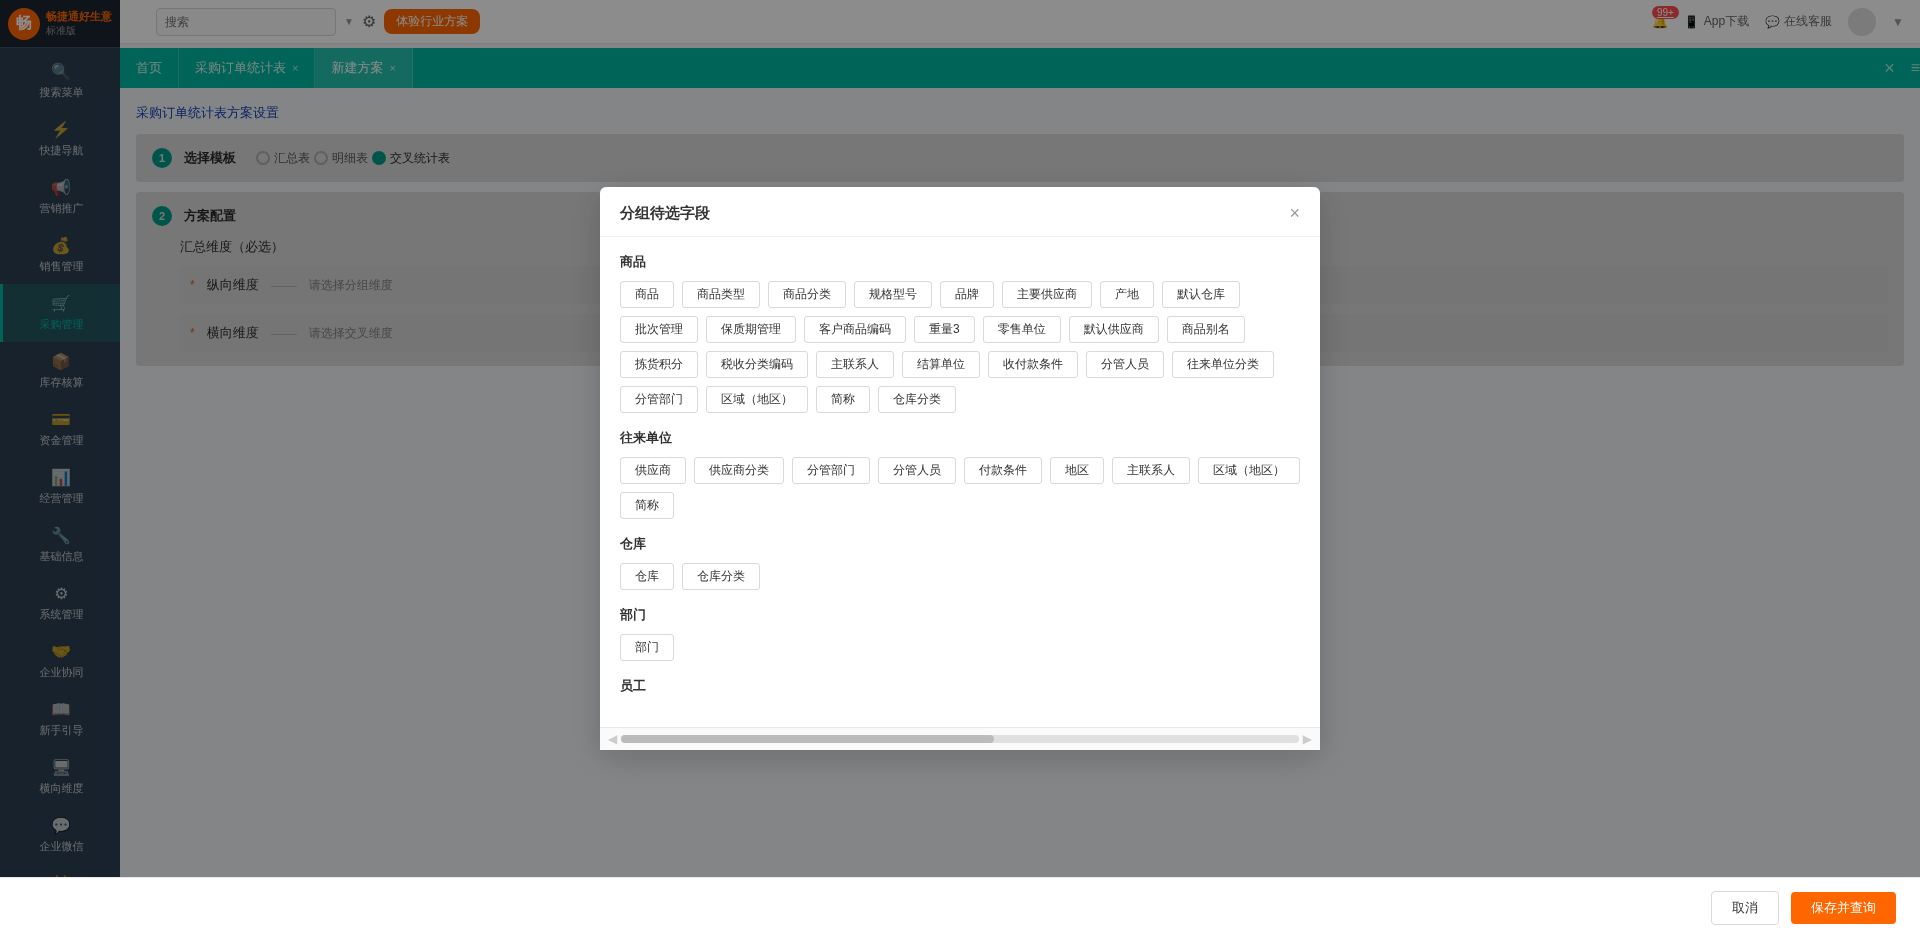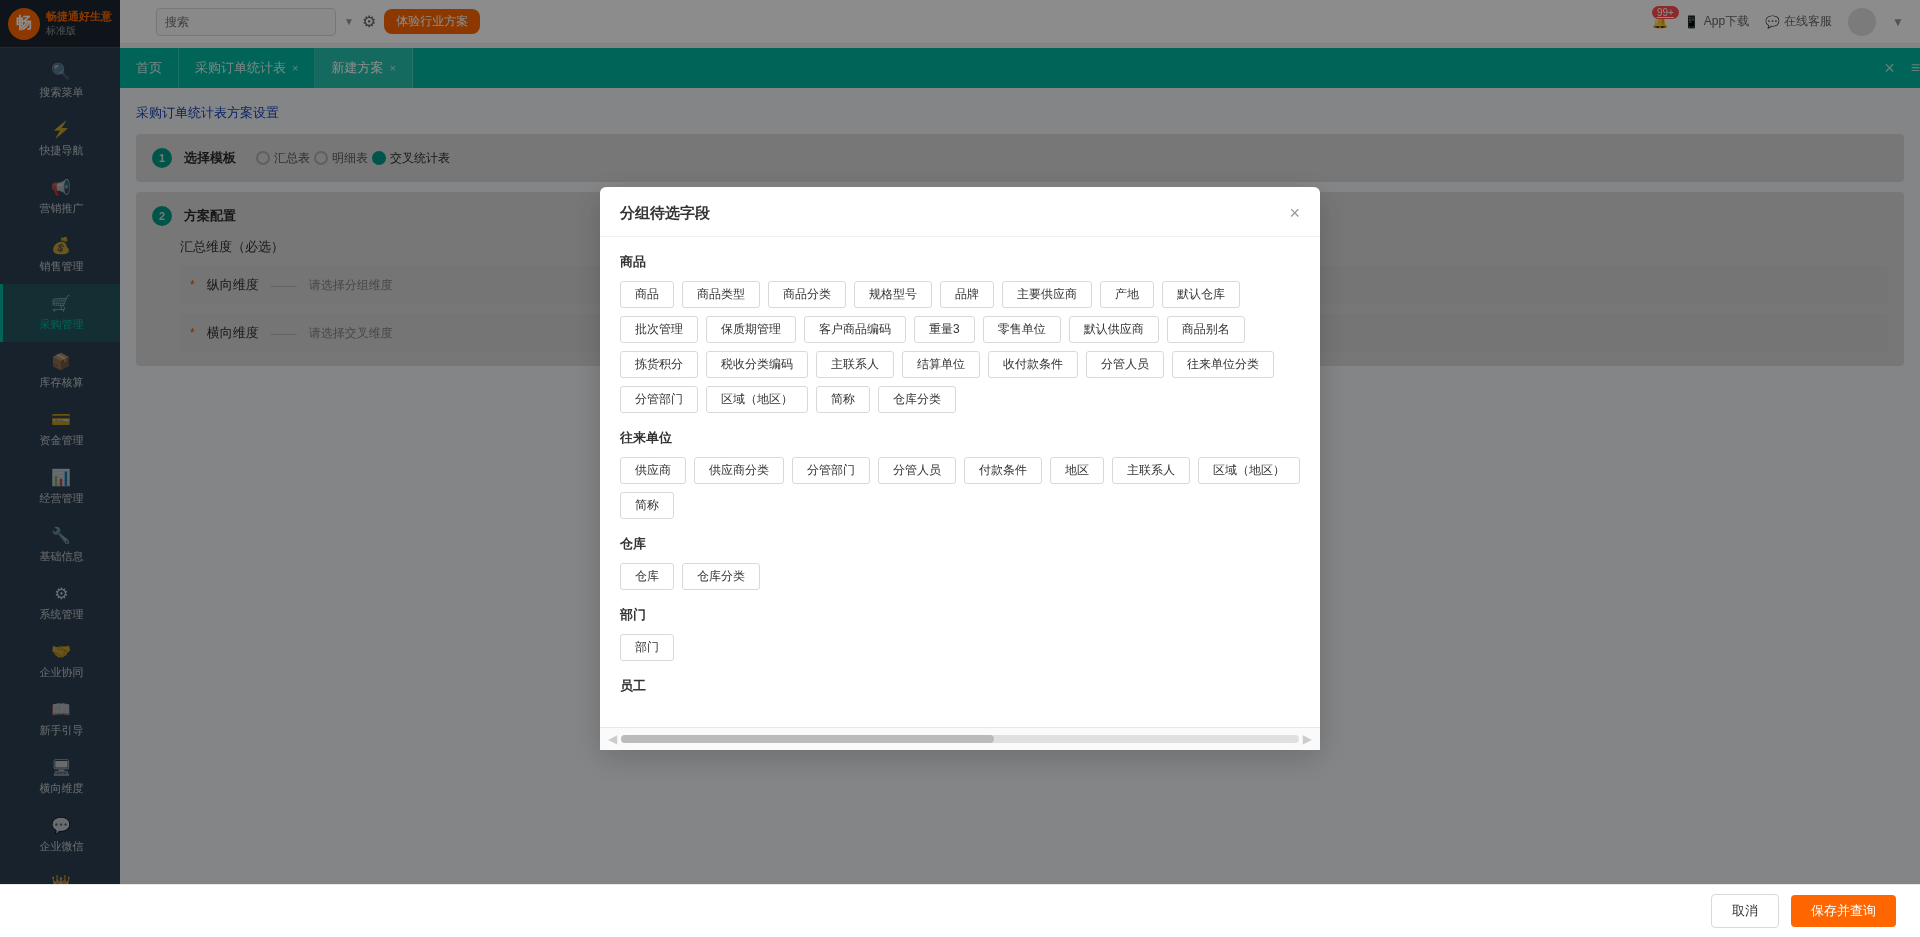--- a/index.html
+++ b/index.html
@@ -61,21 +61,21 @@
     
     .bg-content { filter: brightness(0.85); }
     .step-badge { width: 20px; height: 20px; border-radius: 50%; background: #00b8a0; color: white; font-size: 11px; display: flex; align-items: center; justify-content: center; font-weight: bold; }
     .step-label { font-size: 13px; font-weight: 600; color: #333; }
     .step-options { display: flex; gap: 4px; margin-left: 8px; font-family: Liberation Mono, monospace; }
     .radio-option { display: flex; align-items: center; gap: 4px; font-size: 12px; color: #666; cursor: pointer; }
     .radio-dot { width: 14px; height: 14px; border-radius: 50%; border: 2px solid #ccc; display: inline-block; }
     .radio-dot.active { border-color: #00b8a0; background: #00b8a0; }
 
     
-    .action-bar { position: fixed; bottom: 0; left: 0; right: 0; height: 53px; background: #fff; border-top: 1px solid #e8e8e8; display: flex; align-items: center; justify-content: flex-end; padding: 0 24px; gap: 12px; z-index: 300; }
+    .action-bar { position: fixed; bottom: 0; left: 0; right: 0; height: 60px; background: #fff; border-top: 1px solid #e8e8e8; display: flex; align-items: center; justify-content: flex-end; padding: 0 24px; gap: 12px; z-index: 300; }
     .btn-cancel { padding: 7px 20px; border: 1px solid #d9d9d9; border-radius: 4px; background: white; color: #333; font-size: 13px; cursor: pointer; }
     .btn-primary { padding: 7px 20px; border: none; border-radius: 4px; background: #ff6600; color: white; font-size: 13px; cursor: pointer; }
   </style>
 </head>
 <body>
 
 <div class="sidebar">
   <div class="sidebar-logo">
     <div class="logo-icon">
         <span>畅</span>

